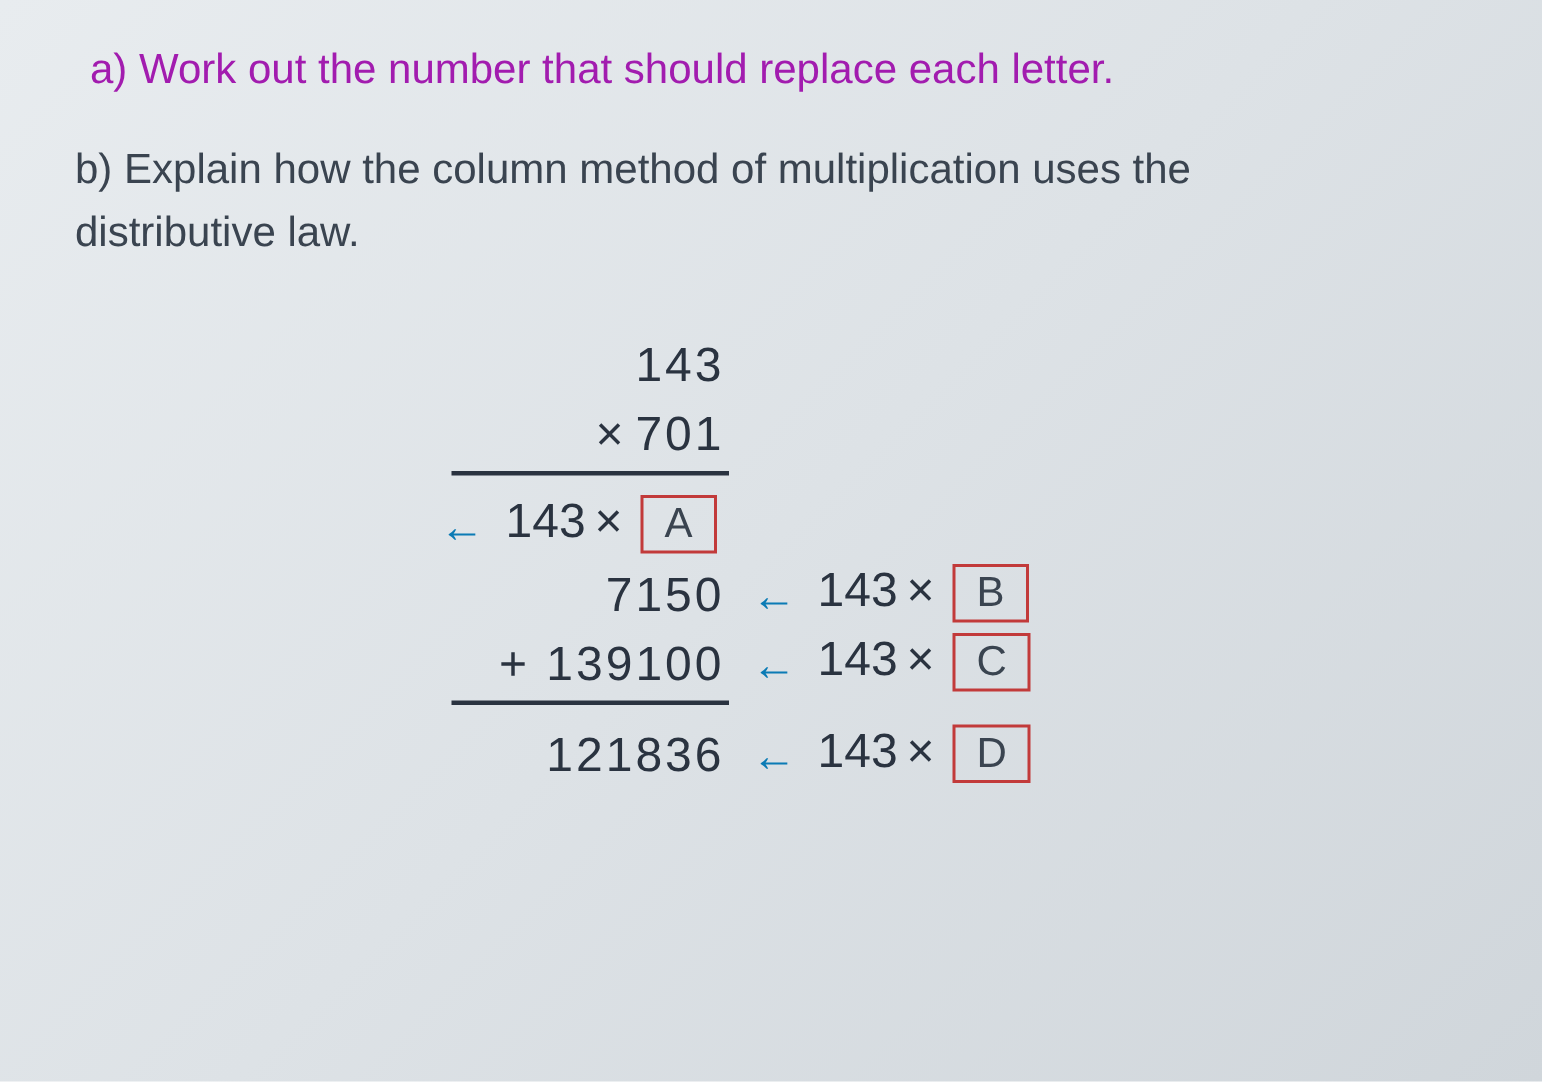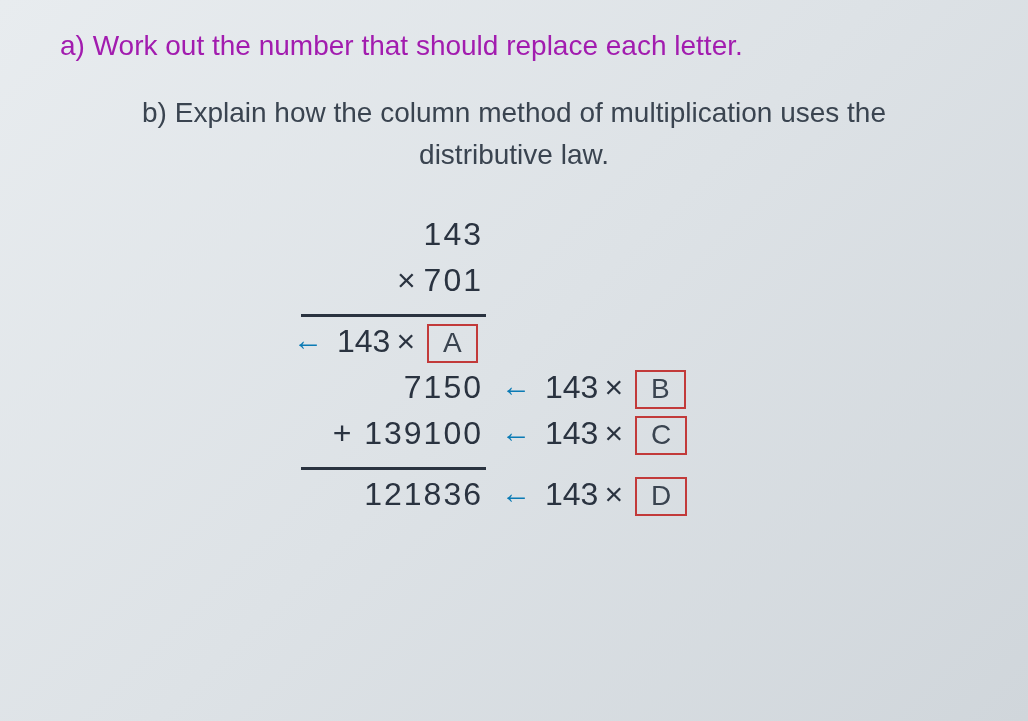--- a/index.html
+++ b/index.html
@@ -24,38 +24,38 @@
     .part-a {
       font-size: 28px;
       line-height: 1.5;
       margin-bottom: 25px;
       padding-left: 30px;
       color: #a21caf;
     }
     .part-b {
       font-size: 28px;
       line-height: 1.5;
-      text-align: center;
+      text-align: left;
       margin-bottom: 40px;
       color: #3a4450;
       padding: 0 20px;
     }
     .math-area {
       display: flex;
       justify-content: center;
       margin-top: 20px;
     }
     .math-grid {
       font-size: 32px;
       font-weight: 500;
       color: #2a3340;
     }
     .math-row {
       display: flex;
-      align-items: flex-start;
+      align-items: flex-end;
       height: 46px;
     }
     .num-col {
       width: 200px;
       text-align: right;
       padding-right: 8px;
       letter-spacing: 2px;
     }
     .op {
       display: inline-block;

